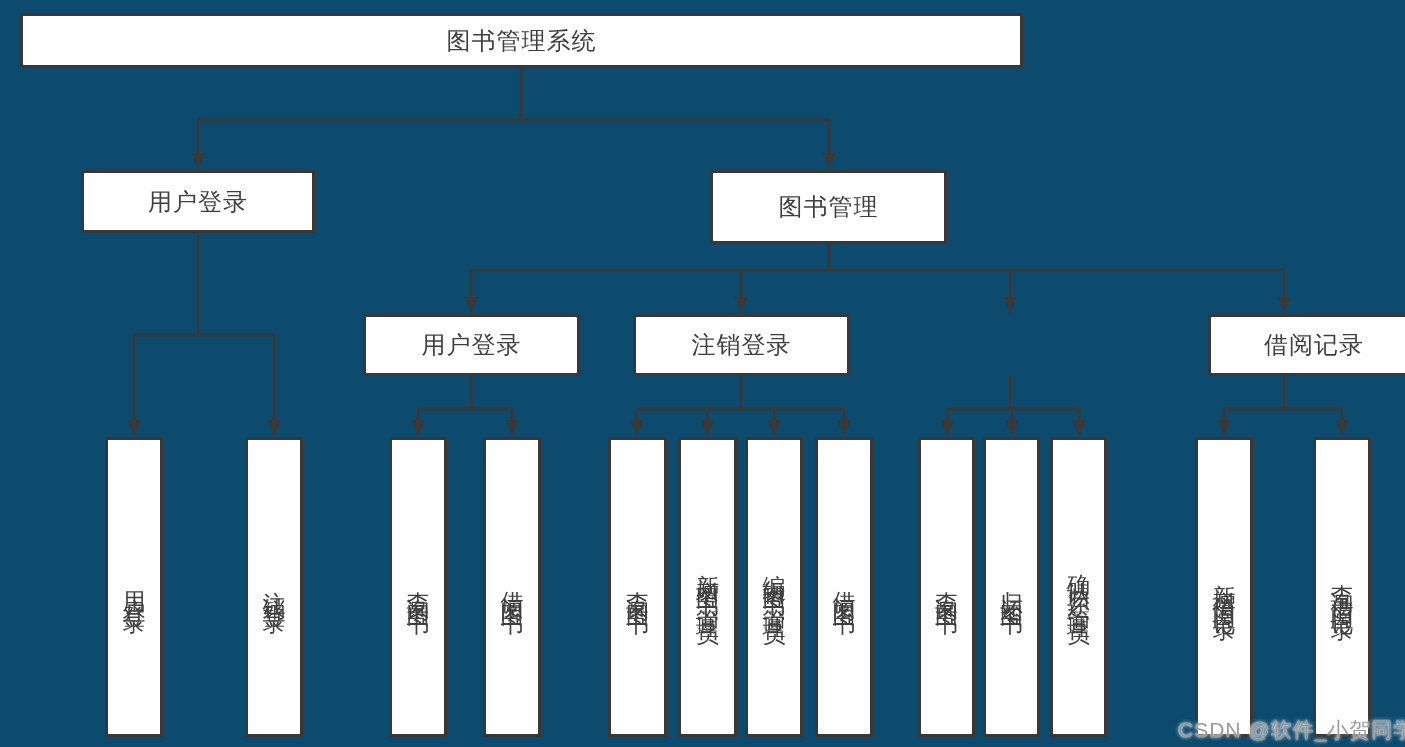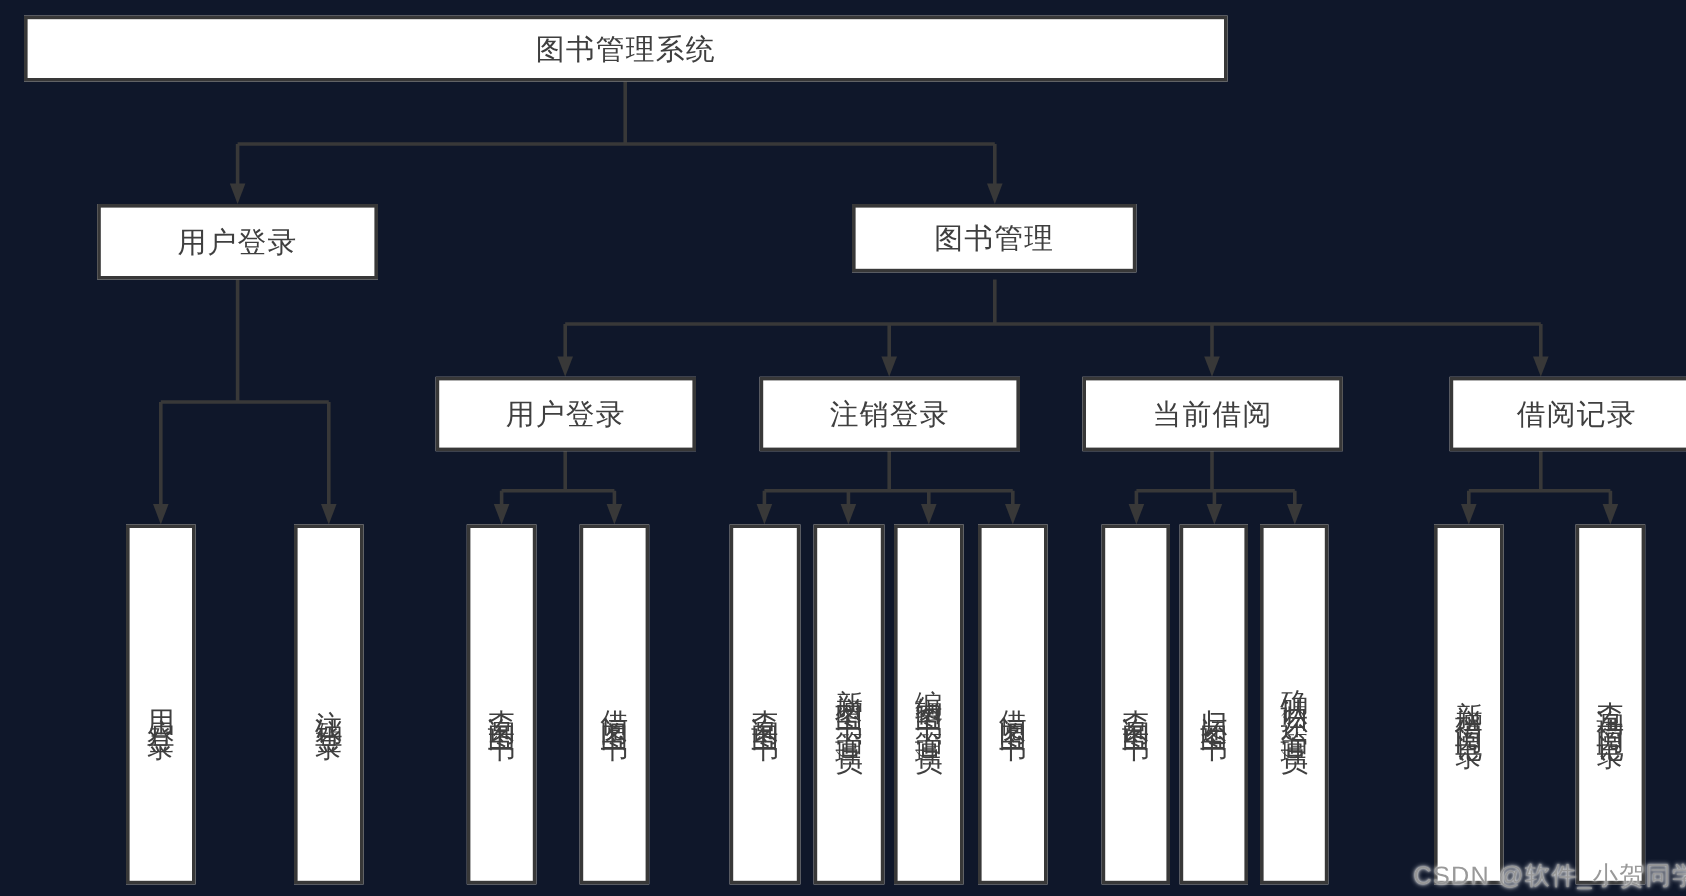--- a/index.html
+++ b/index.html
@@ -1,19 +1,19 @@
 <!DOCTYPE html>
 <html><head>
 <meta charset="utf-8">
 <style>
   html,body{margin:0;padding:0;background:#ffffff;}
   #stage{
     position:relative;
     width:1405px;height:747px;
-    background:#0f172a;
+    background:#0c4a6e;
     font-family:"Liberation Sans","DejaVu Sans",sans-serif;
     overflow:hidden;
   }
   #connectors{position:absolute;left:0;top:0;width:1405px;height:747px;}
   .node{
     position:absolute;
     box-sizing:border-box;
     border:3px solid #383838;
     background:#ffffff;
     display:flex;
@@ -81,32 +81,29 @@
     </g>
   </svg>
 
   <div class="node" style="left:20px;top:13px;width:1003px;height:55px;">
     <span>图书管理系统</span>
   </div>
 
   <div class="node" style="left:81px;top:170px;width:234px;height:63px;">
     <span>用户登录</span>
   </div>
-  <div class="node" style="left:710px;top:170px;width:237px;height:57px;">
+  <div class="node" style="left:710px;top:170px;width:237px;height:74px;">
     <span>图书管理</span>
   </div>
 
   <div class="node" style="left:363px;top:314px;width:217px;height:62px;">
     <span>用户登录</span>
   </div>
   <div class="node" style="left:633px;top:314px;width:217px;height:62px;">
     <span>注销登录</span>
-  </div>
-  <div class="node" style="left:902px;top:314px;width:217px;height:62px;">
-    <span>当前借阅</span>
   </div>
   <div class="node" style="left:1176px;top:314px;width:212px;height:62px;margin-left:32px;">
     <span>借阅记录</span>
   </div>
 
   <div class="node leaf" style="left:105px;top:437px;width:58px;height:300px;">
     <span class="vtext">用户登录</span>
   </div>
   <div class="node leaf" style="left:245px;top:437px;width:58px;height:300px;">
     <span class="vtext">注销登录</span>

